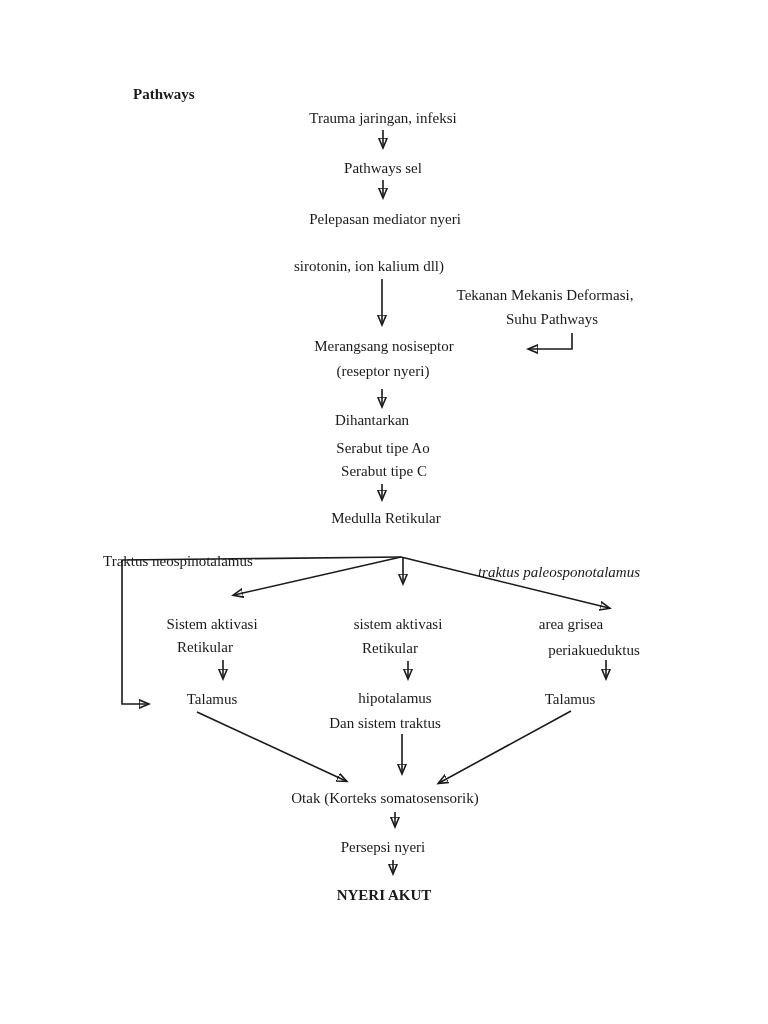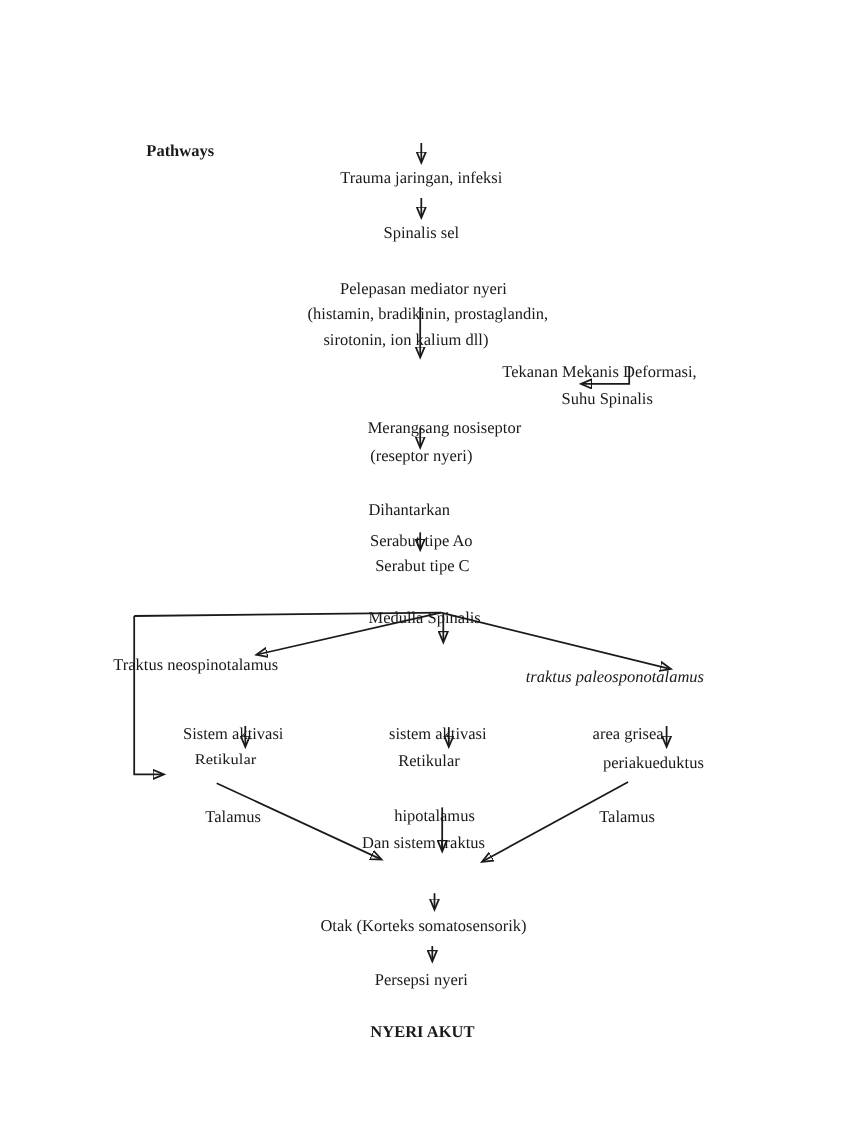--- a/index.html
+++ b/index.html
@@ -15,21 +15,20 @@
     overflow: hidden;
     font-family: "Liberation Serif", "DejaVu Serif", serif;
     color: #1a1a1a;
   }
   .lbl {
     position: absolute;
     white-space: nowrap;
     font-size: 15px;
     line-height: 16px;
     transform: translateX(-50%);
-    margin-top: 44px;
   }
   .lbl.left-align {
     transform: none;
   }
   .bold   { font-weight: bold; }
   .italic { font-style: italic; }
   svg.arrows {
     position: absolute;
     left: 0;
     top: 0;
@@ -76,37 +75,36 @@
     <path d="M571 711 L439 783" marker-end="url(#ah)"></path>
 
     <path d="M395 812 V826" marker-end="url(#ah)"></path>
     <path d="M393 860 V873" marker-end="url(#ah)"></path>
   </svg>
 
   <div class="lbl left-align bold" style="left:133px; top:86px;">Pathways</div>
 
   <div class="lbl" style="left:383px; top:110px;">Trauma jaringan, infeksi</div>
 
-  <div class="lbl" style="left:383px; top:160px;">Spinalis sel</div>
+  <div class="lbl" style="left:383px; top:160px;">Pathways sel</div>
 
   <div class="lbl" style="left:385px; top:211px;">Pelepasan mediator nyeri</div>
-  <div class="lbl" style="left:389px; top:234px;">(histamin, bradikinin, prostaglandin,</div>
   <div class="lbl" style="left:369px; top:258px;">sirotonin, ion kalium dll)</div>
 
   <div class="lbl" style="left:545px; top:287px;font-family:Liberation Serif, serif;">Tekanan Mekanis Deformasi,</div>
-  <div class="lbl" style="left:552px; top:311px;">Suhu Spinalis</div>
+  <div class="lbl" style="left:552px; top:311px;">Suhu Pathways</div>
 
-  <div class="lbl" style="left:404px; top:338px;">Merangsang nosiseptor</div>
+  <div class="lbl" style="left:384px; top:338px;">Merangsang nosiseptor</div>
   <div class="lbl" style="left:383px; top:363px;">(reseptor nyeri)</div>
 
   <div class="lbl" style="left:372px; top:412px;">Dihantarkan</div>
   <div class="lbl" style="left:383px; top:440px;">Serabut tipe Ao</div>
   <div class="lbl" style="left:384px; top:463px;">Serabut tipe C</div>
 
-  <div class="lbl" style="left:386px; top:510px;">Medulla Spinalis</div>
+  <div class="lbl" style="left:386px; top:510px;">Medulla Retikular</div>
 
   <div class="lbl left-align" style="left:103px; top:553px;">Traktus neospinotalamus</div>
 
   <div class="lbl italic" style="left:559px; top:564px;text-align:right;">traktus paleosponotalamus</div>
 
   <div class="lbl" style="left:212px; top:616px;">Sistem aktivasi</div>
   <div class="lbl" style="left:205px; top:639px;">Retikular</div>
   <div class="lbl" style="left:212px; top:691px;">Talamus</div>
 
   <div class="lbl" style="left:398px; top:616px;">sistem aktivasi</div>

